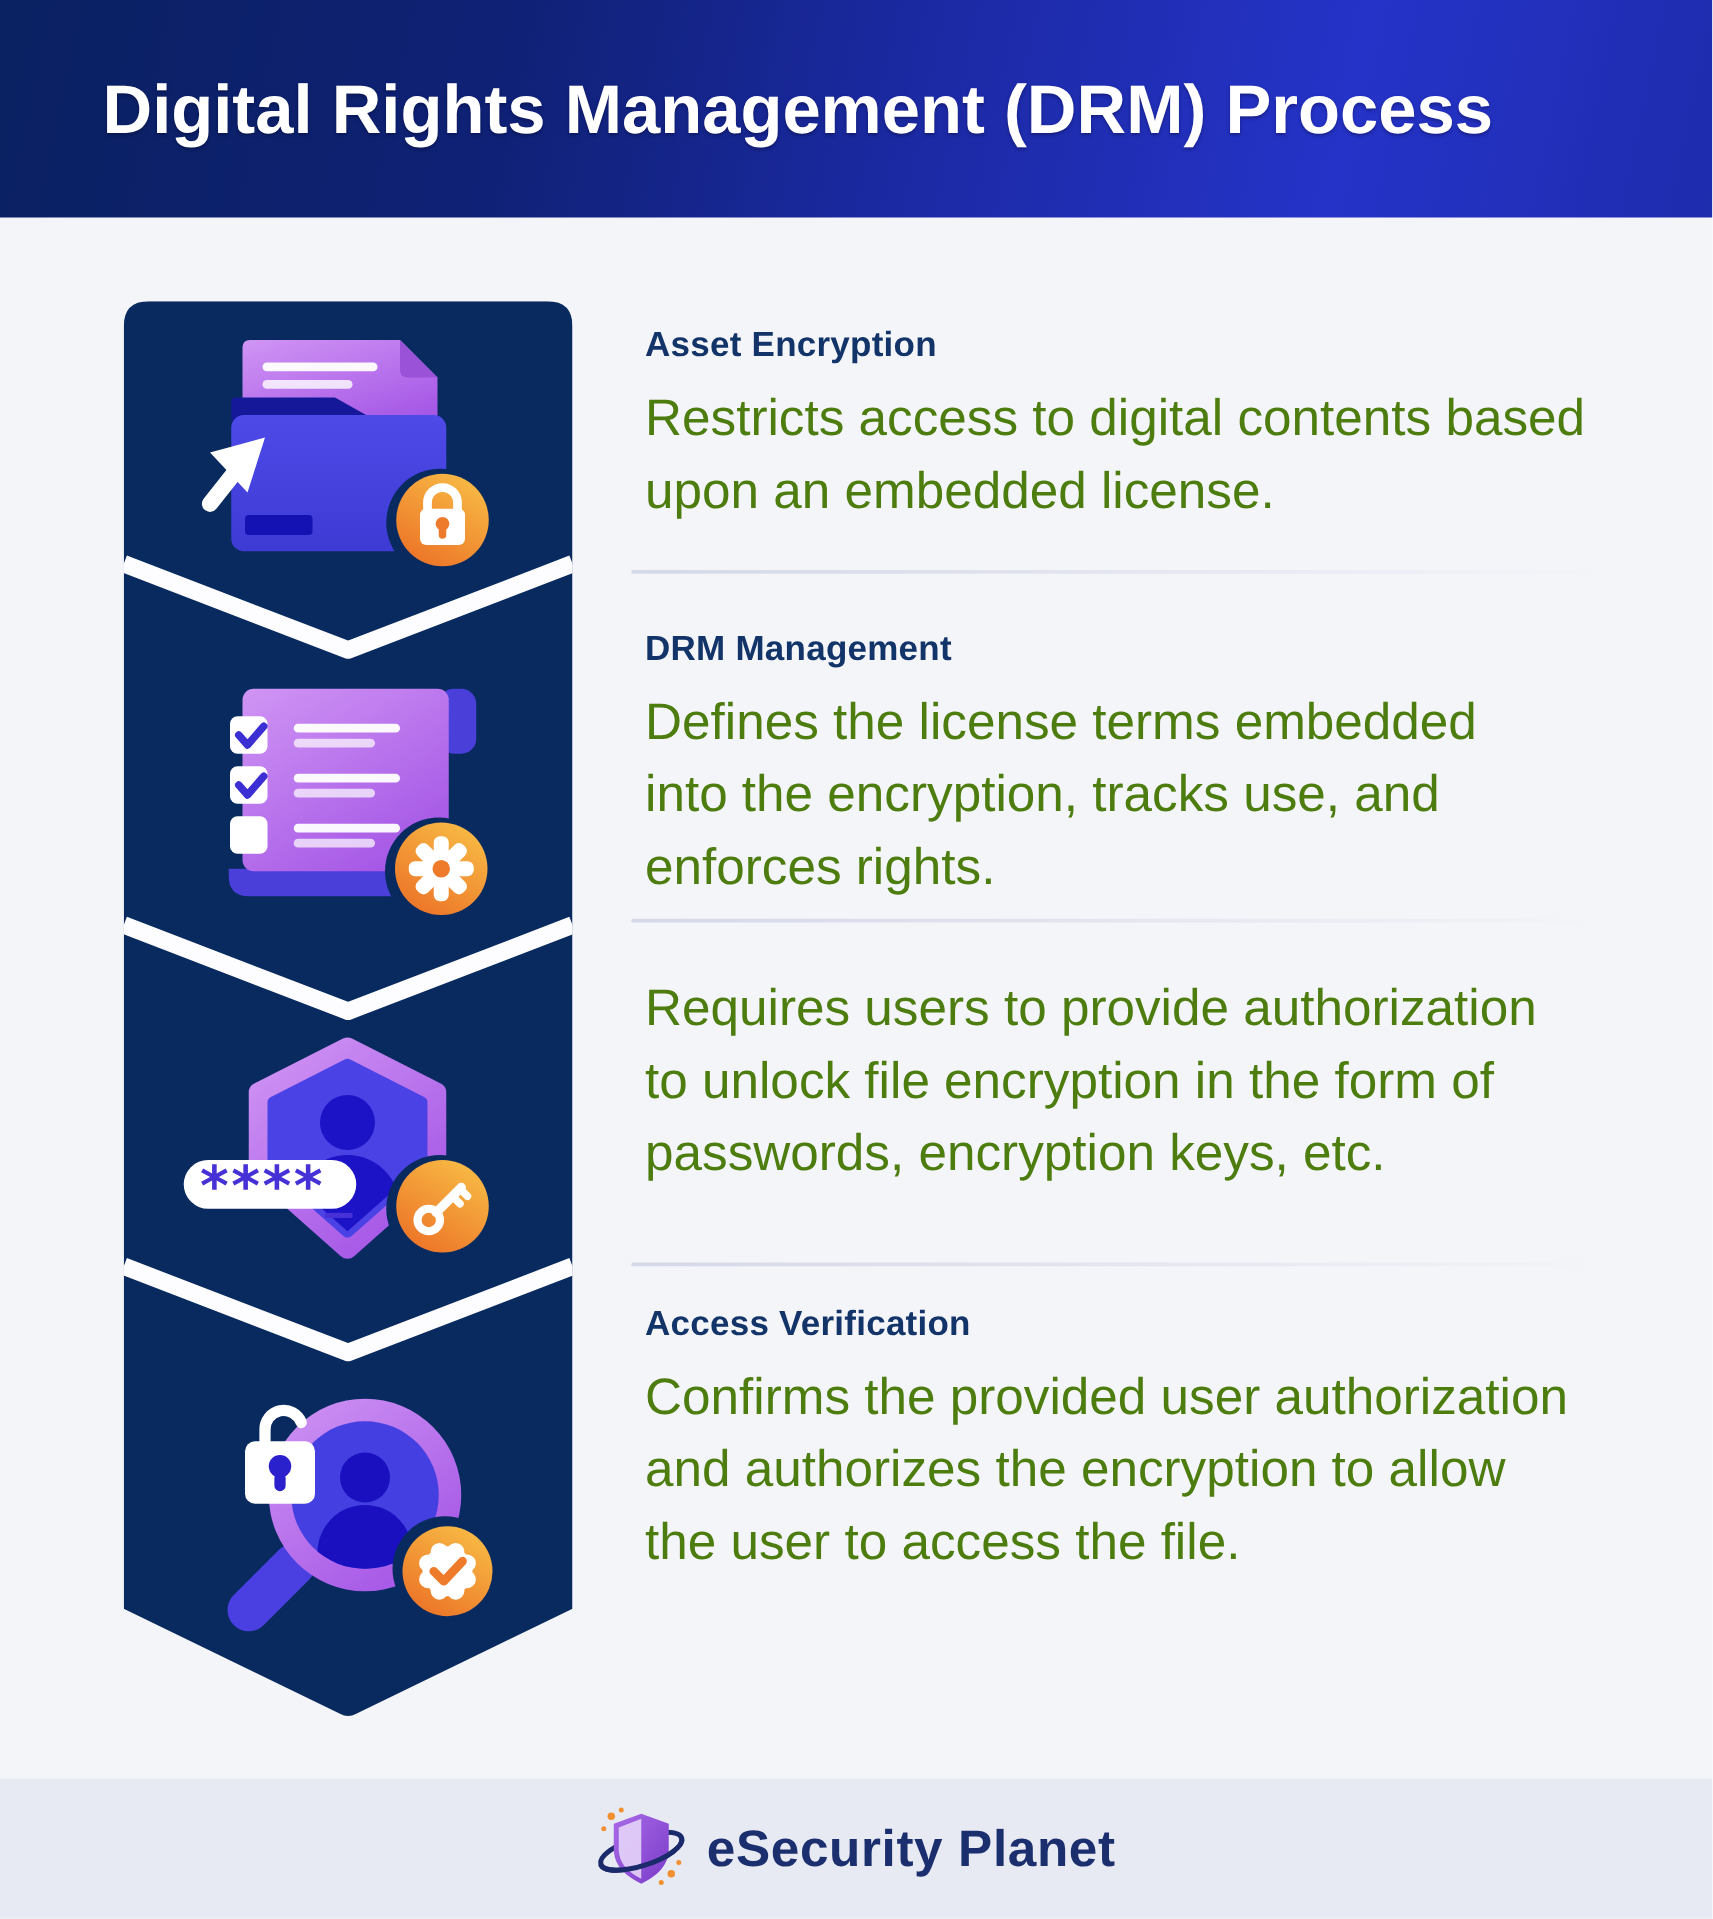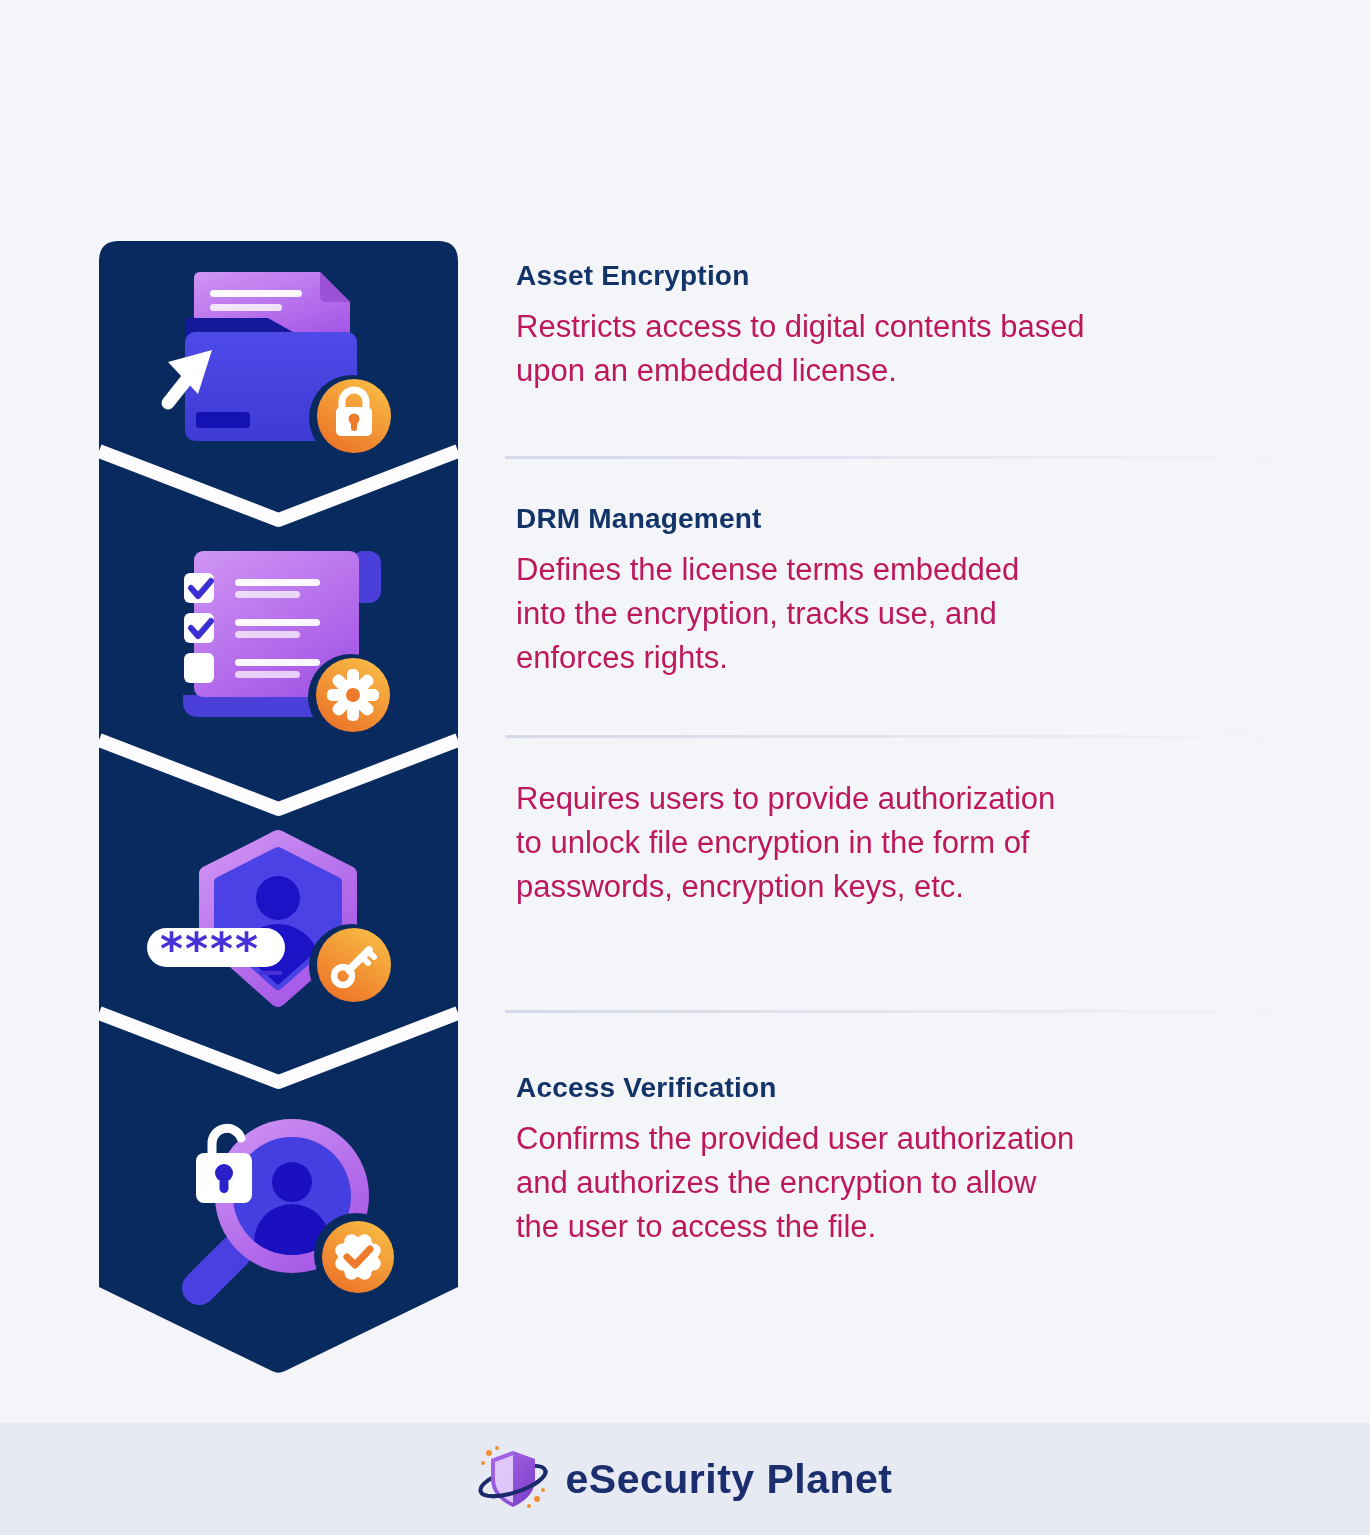--- a/index.html
+++ b/index.html
@@ -29,29 +29,29 @@
   .icon-svg{position:absolute;}
   #icon-1{left:150px;top:262px;}
   #icon-2{left:155px;top:538px;}
   #icon-3{left:115px;top:818px;}
   #icon-4{left:95px;top:1090px;}
   
   .step-text{position:absolute;left:516px;width:790px;}
   #sec-1{top:260px;}
   #sec-2{top:503px;}
   #sec-3{top:777px;}
-  #sec-4{top:1072px;}
+  #sec-4{top:1043px;}
   .step-text h2{
     margin:0 0 13px 0;
     font-size:28px;font-weight:bold;color:#133469;
     letter-spacing:0.2px;
   }
   .step-text p{
     margin:0;
-    font-size:31px;line-height:1.42;color:#be185d;
+    font-size:41px;line-height:1.42;color:#4d7c0f;
     white-space:pre-line;
   }
   .divider{
     position:absolute;left:505px;width:810px;height:3px;border-radius:2px;
     background:linear-gradient(90deg,#d5d8e6 0%,#e2e4ef 45%,rgba(244,245,249,0) 96%);
   }
   #div-1{top:456px;}
   #div-2{top:735px;}
   #div-3{top:1010px;}
   
@@ -84,20 +84,23 @@
         <stop offset="0" stop-color="#4d4ae8"></stop>
           <stop offset="1" stop-color="#3e3ad4"></stop>
       </linearGradient>
       <linearGradient id="gradShieldLogo" x1="0" y1="0" x2="1" y2="1">
         <stop offset="0" stop-color="#a96ae8"></stop>
           <stop offset="1" stop-color="#7a3cc8"></stop>
       </linearGradient>
     </defs>
   </svg>
 
+  <div class="header">
+    <h1>Digital Rights Management (DRM) Process</h1>
+  </div>
 
   <svg class="column-svg" width="359" height="1140" viewBox="0 0 359 1140">
     <path d="M20,0 H339 Q359,0 359,20 V1046 L186,1130 Q179.5,1133.5 173,1130 L0,1046 V20 Q0,0 20,0 Z" fill="#092a5f"></path>
     <path d="M0,210 L179.5,279 L359,210" stroke="#fdfdff" stroke-width="14" fill="none" stroke-linejoin="round"></path>
     <path d="M0,499 L179.5,568 L359,499" stroke="#fdfdff" stroke-width="14" fill="none" stroke-linejoin="round"></path>
     <path d="M0,772 L179.5,841 L359,772" stroke="#fdfdff" stroke-width="14" fill="none" stroke-linejoin="round"></path>
   </svg>
 
   <svg id="icon-1" class="icon-svg" width="250" height="200" viewBox="0 0 250 200">
     <g>

